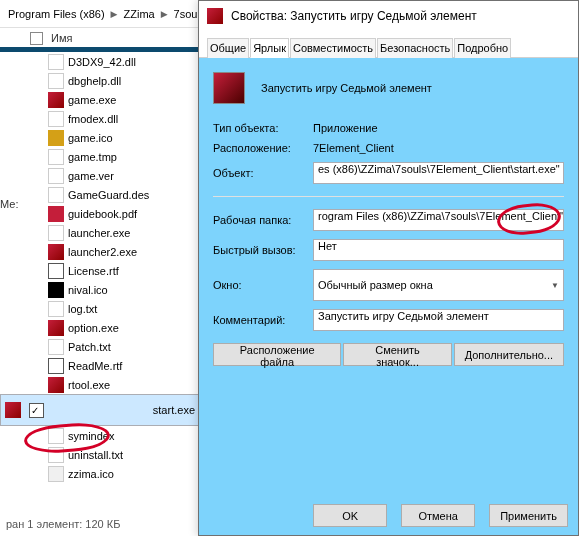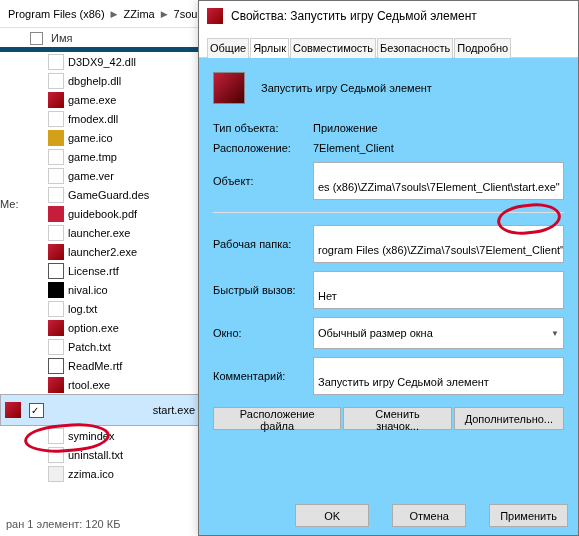--- a/index.html
+++ b/index.html
@@ -39,27 +39,27 @@
 .tabs{display:flex;padding:6px 8px 0 8px;background:#fff;border-bottom:1px solid #d0d0d0}
 .tab{padding:3px 2px;border:1px solid #d0d0d0;border-bottom:none;background:#fff;margin-right:1px;position:relative;top:1px;cursor:default}
 .tab.act{background:#fff;border-bottom:1px solid #fff;z-index:2}
 .tab:not(.act){background:#f5f5f5}
 .body{padding:14px 14px 8px 14px}
 .row1{display:flex;align-items:center;margin-bottom:18px}
 .big-ico{width:32px;height:32px;background:linear-gradient(135deg,#c41e3a,#4b0000);border:1px solid #888;margin-right:16px}
 .form{display:grid;grid-template-columns:94px 1fr;gap:8px 6px;align-items:center}
 .lbl{color:#000}
 .val{color:#000}
-.inp{height:22px;border:1px solid #abadb3;padding:18px 4px;width:100%;background:#fff;color:#000;overflow:hidden;white-space:nowrap;text-align:left}
+.inp{height:22px;border:1px solid #abadb3;padding:0 4px;width:100%;background:#fff;color:#000;overflow:hidden;white-space:nowrap;text-align:left}
 .sel{height:14px;border:1px solid #abadb3;padding:15px 4px;width:100%;background:#fff;display:flex;align-items:center;justify-content:space-between}
 .sel-ar{font-size:8px;color:#555}
 .sep{grid-column:1/3;height:1px;background:#e0e0e0;margin:4px 0}
 .btns{display:flex;gap:2px;margin-top:12px}
 .btn{height:23px;border:1px solid #acacac;background:#e1e1e1;padding:0 10px;cursor:default;font-size:11px}
-.dlg-btns{position:absolute;bottom:8px;right:10px;display:flex;gap:23px}
+.dlg-btns{position:absolute;bottom:8px;right:10px;display:flex;gap:14px}
 .dlg-btns .btn{min-width:74px}
 .circle2{position:absolute;left:497px;top:204px;width:64px;height:30px;border:3px solid #d30027;border-radius:60%/70%;pointer-events:none;transform:rotate(-6deg);z-index:20}
 </style>
 </head>
 <body>
 
 <div class="bc">
   <span class="bc-item">Program Files (x86)</span>
     <span class="bc-sep">▶</span>
   <span class="bc-item">ZZima</span>

